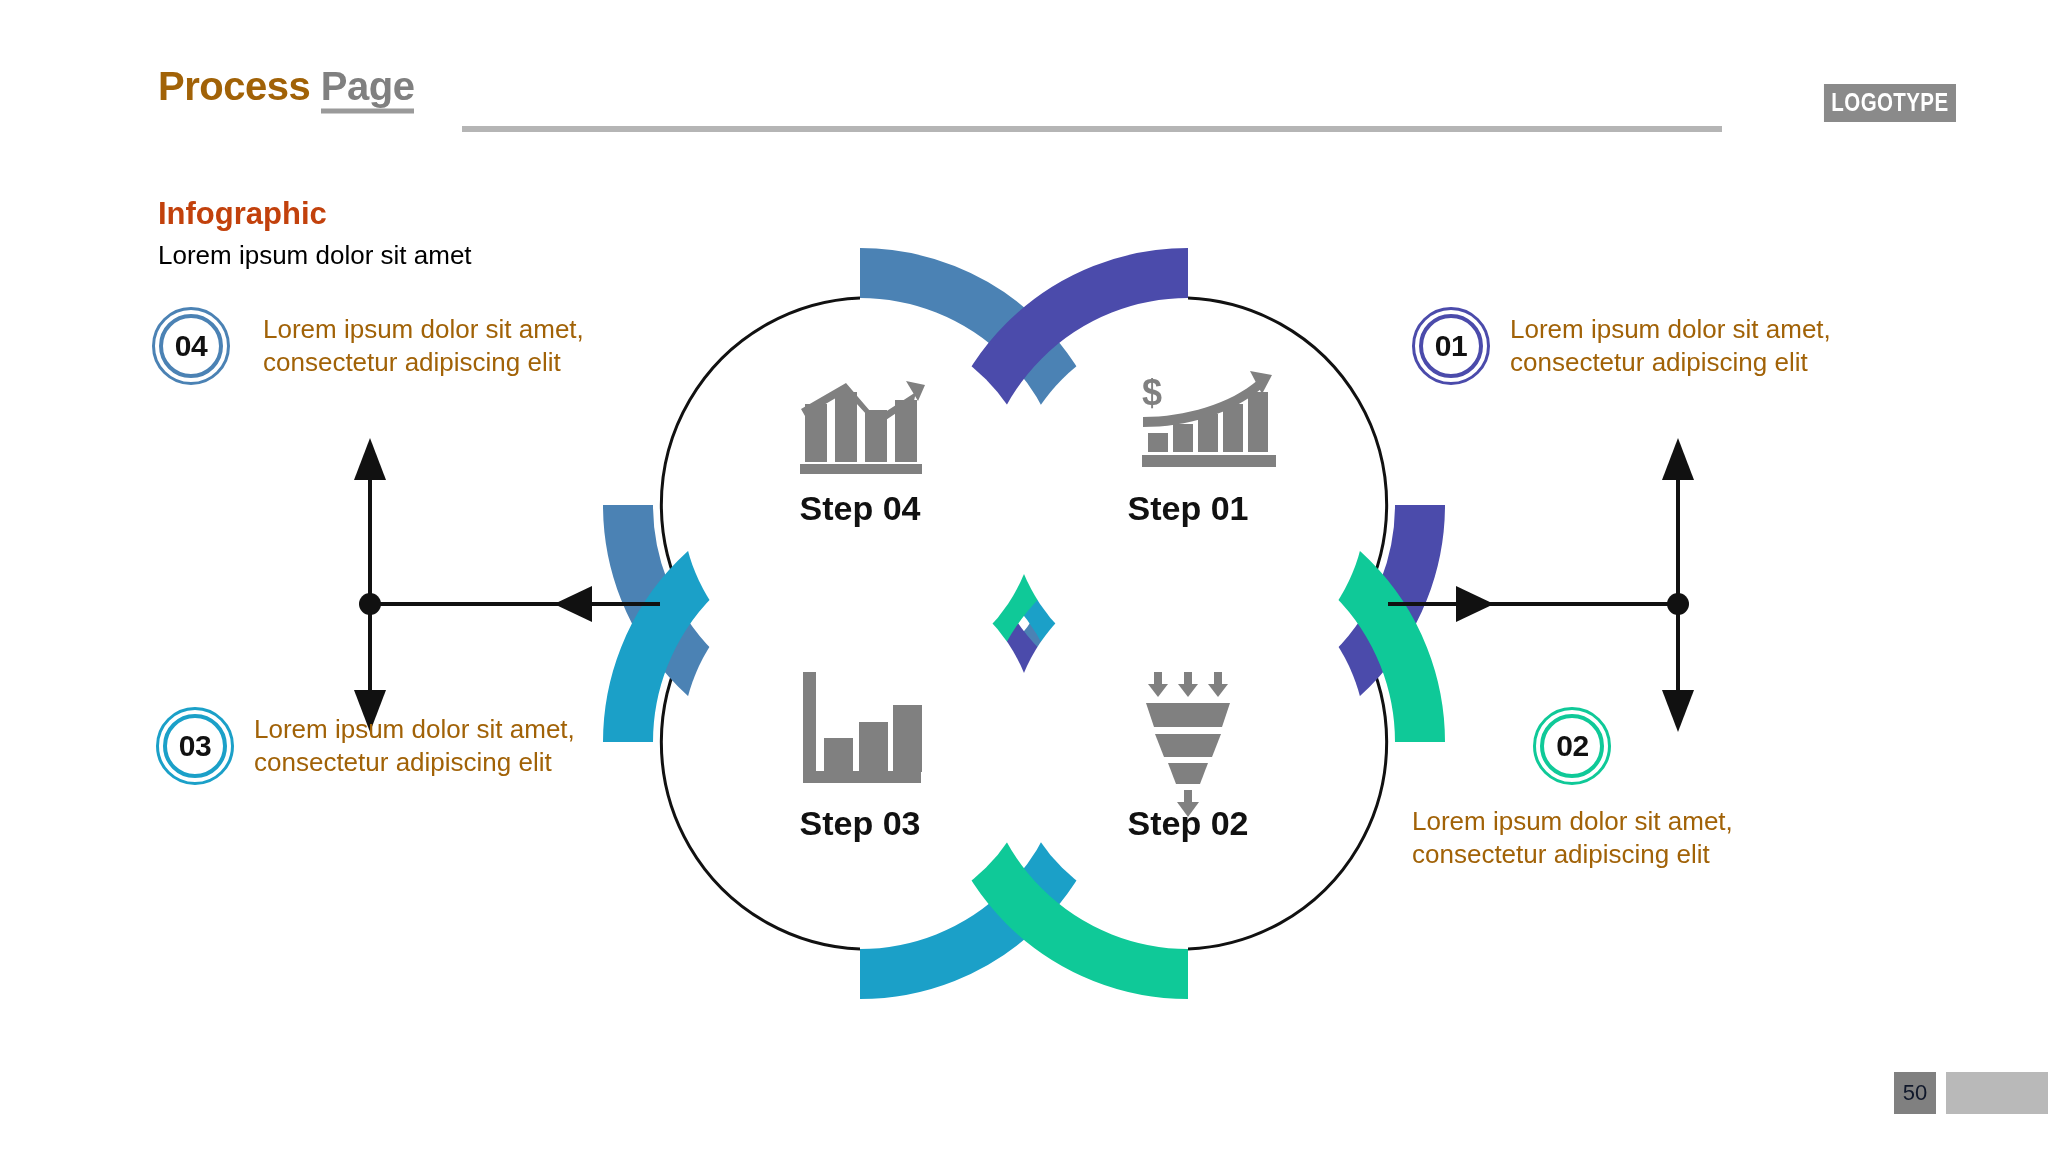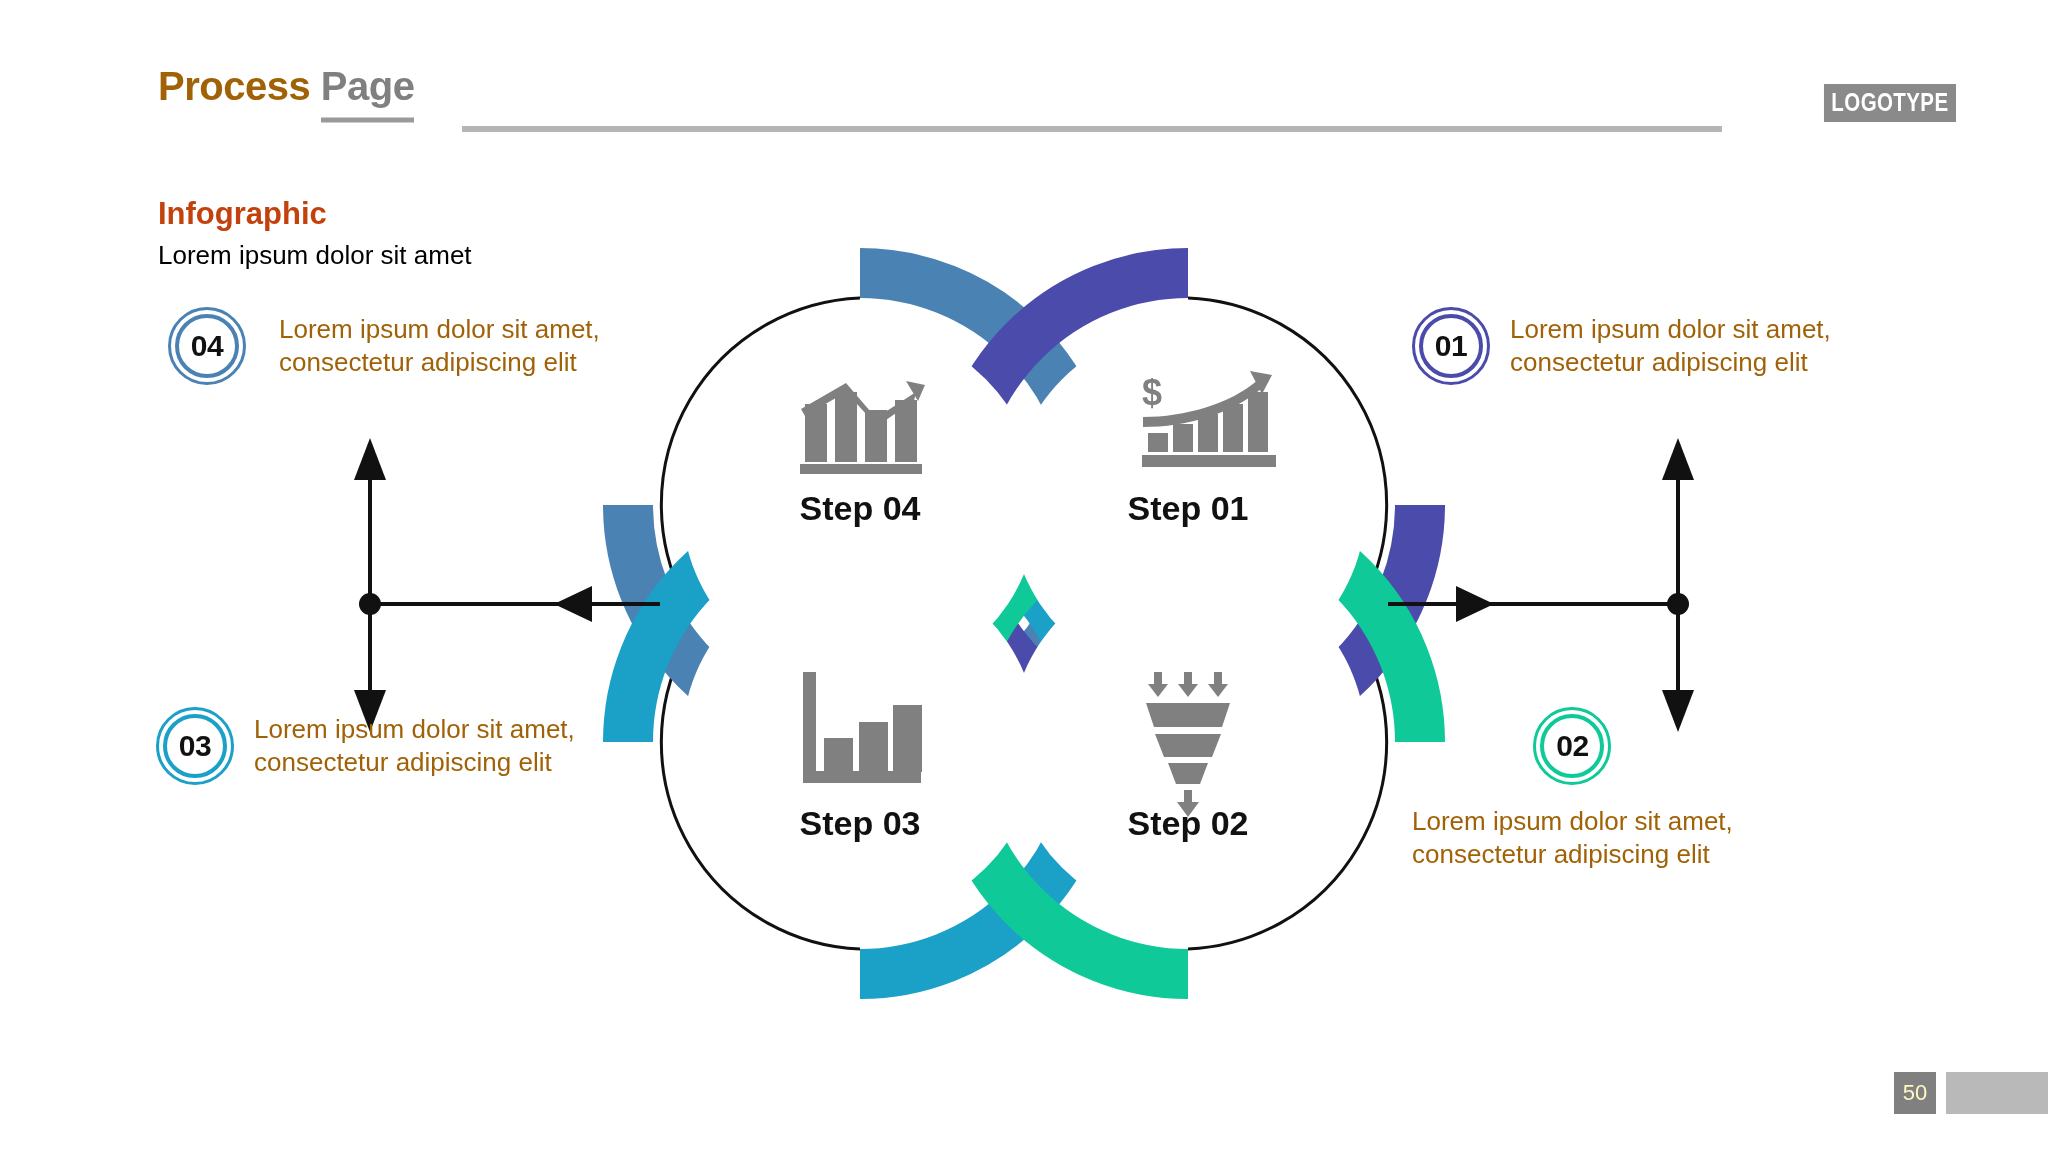--- a/index.html
+++ b/index.html
@@ -27,21 +27,21 @@
     transform: translateY(-50%);
     font-size: 40px;
     font-weight: bold;
     letter-spacing: -0.5px;
     white-space: nowrap;
   }
   #header-title .word-light { color: #a16207; }
   #header-title .word-dark {
     color: #808080;
     border-bottom: 5px solid #9a9a9a;
-    padding-bottom: 10px;
+    padding-bottom: 1px;
     text-align: center;
   }
   #header-rule {
     position: absolute;
     left: 462px; top: 126px;
     width: 1260px; height: 6px;
     background: #b5b5b5;
   }
   #logotype {
     position: absolute;
@@ -119,32 +119,32 @@
     letter-spacing: -0.5px;
   }
   .legend-text {
     font-size: 26px;
     line-height: 1.28;
     color: #a16207;
     white-space: nowrap;
   }
   .legend.right .legend-text { text-align: left; }
 
-  #legend-04 { left: 168px; top: 307px; gap: 33px; }
+  #legend-04 { left: 152px; top: 307px; gap: 33px; }
   #legend-03 { left: 156px; top: 707px; justify-content: space-between; }
   #legend-01 { left: 1412px; top: 307px; }
   #legend-02 { left: 1412px; top: 707px; flex-direction: column; }
 
   
   #footer-page {
     position: absolute;
     right: 112px; bottom: 38px;
     width: 42px; height: 42px;
     background: #808080;
-    color: #fef9c3;
+    color: #0f172a;
     font-size: 22px;
     display: flex;
     align-items: center;
     justify-content: center;
   }
   #footer-bar {
     position: absolute;
     right: 0px; bottom: 38px;
     width: 102px; height: 42px;
     background: #b9b9b9;

